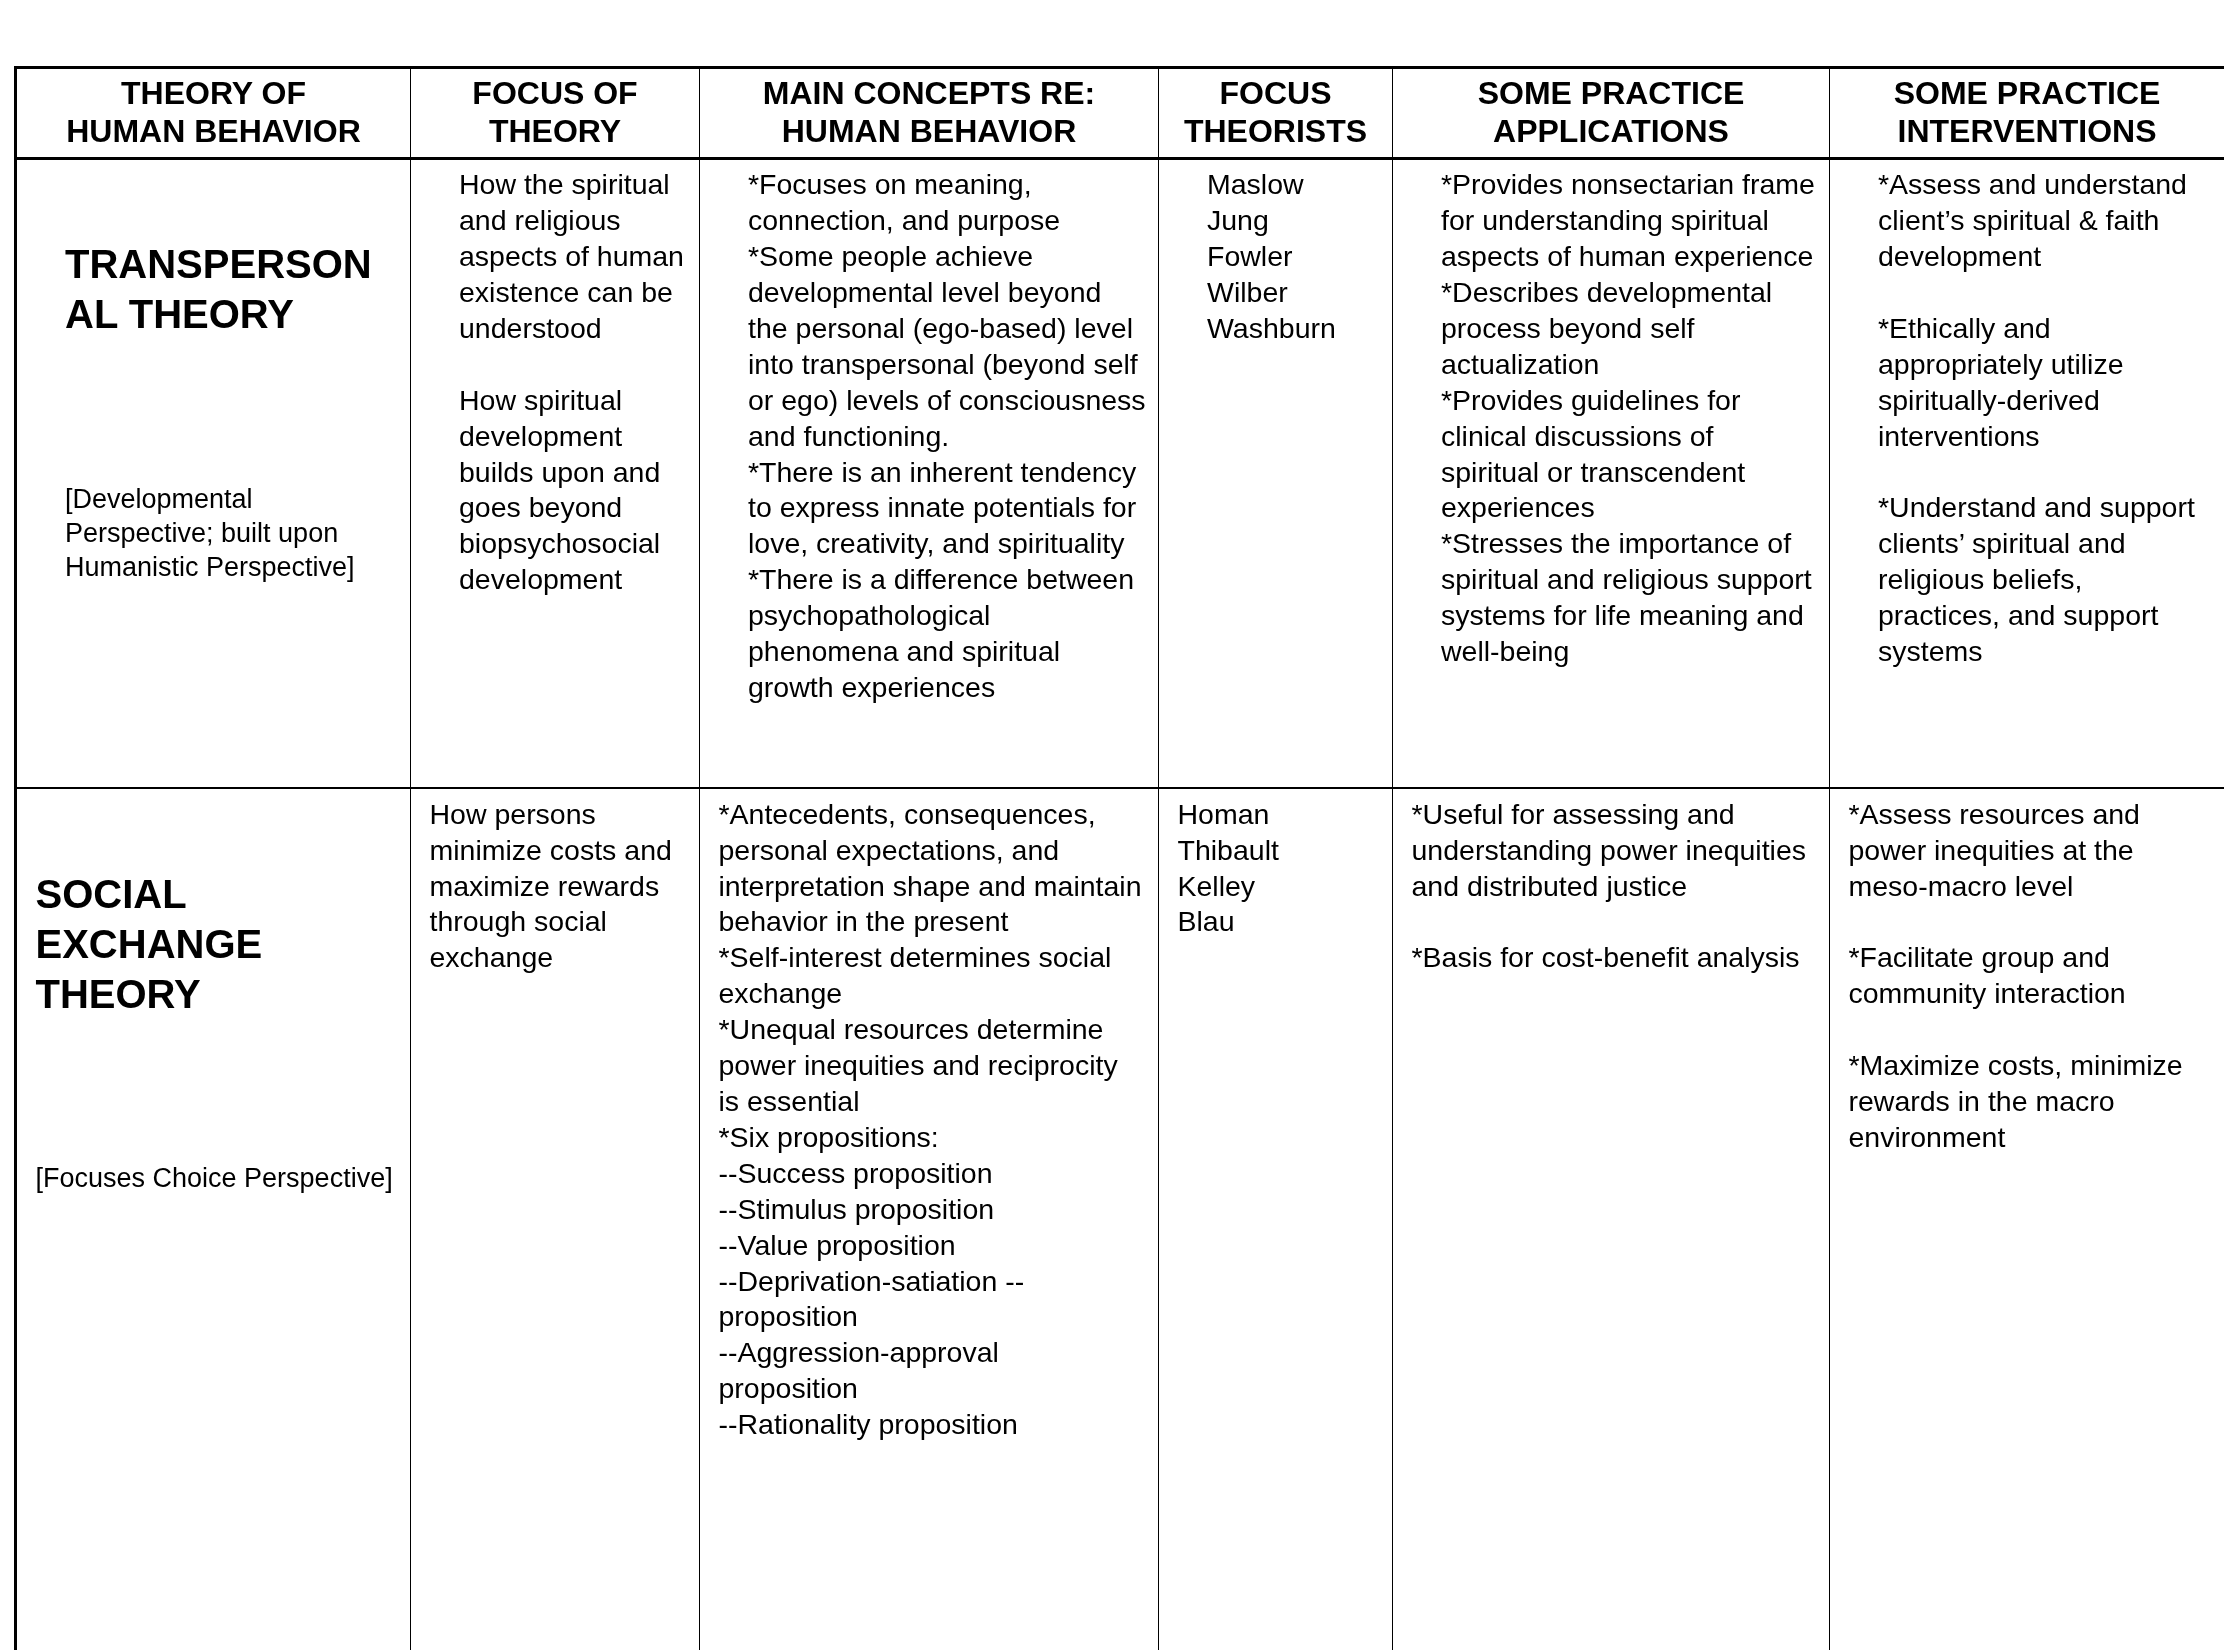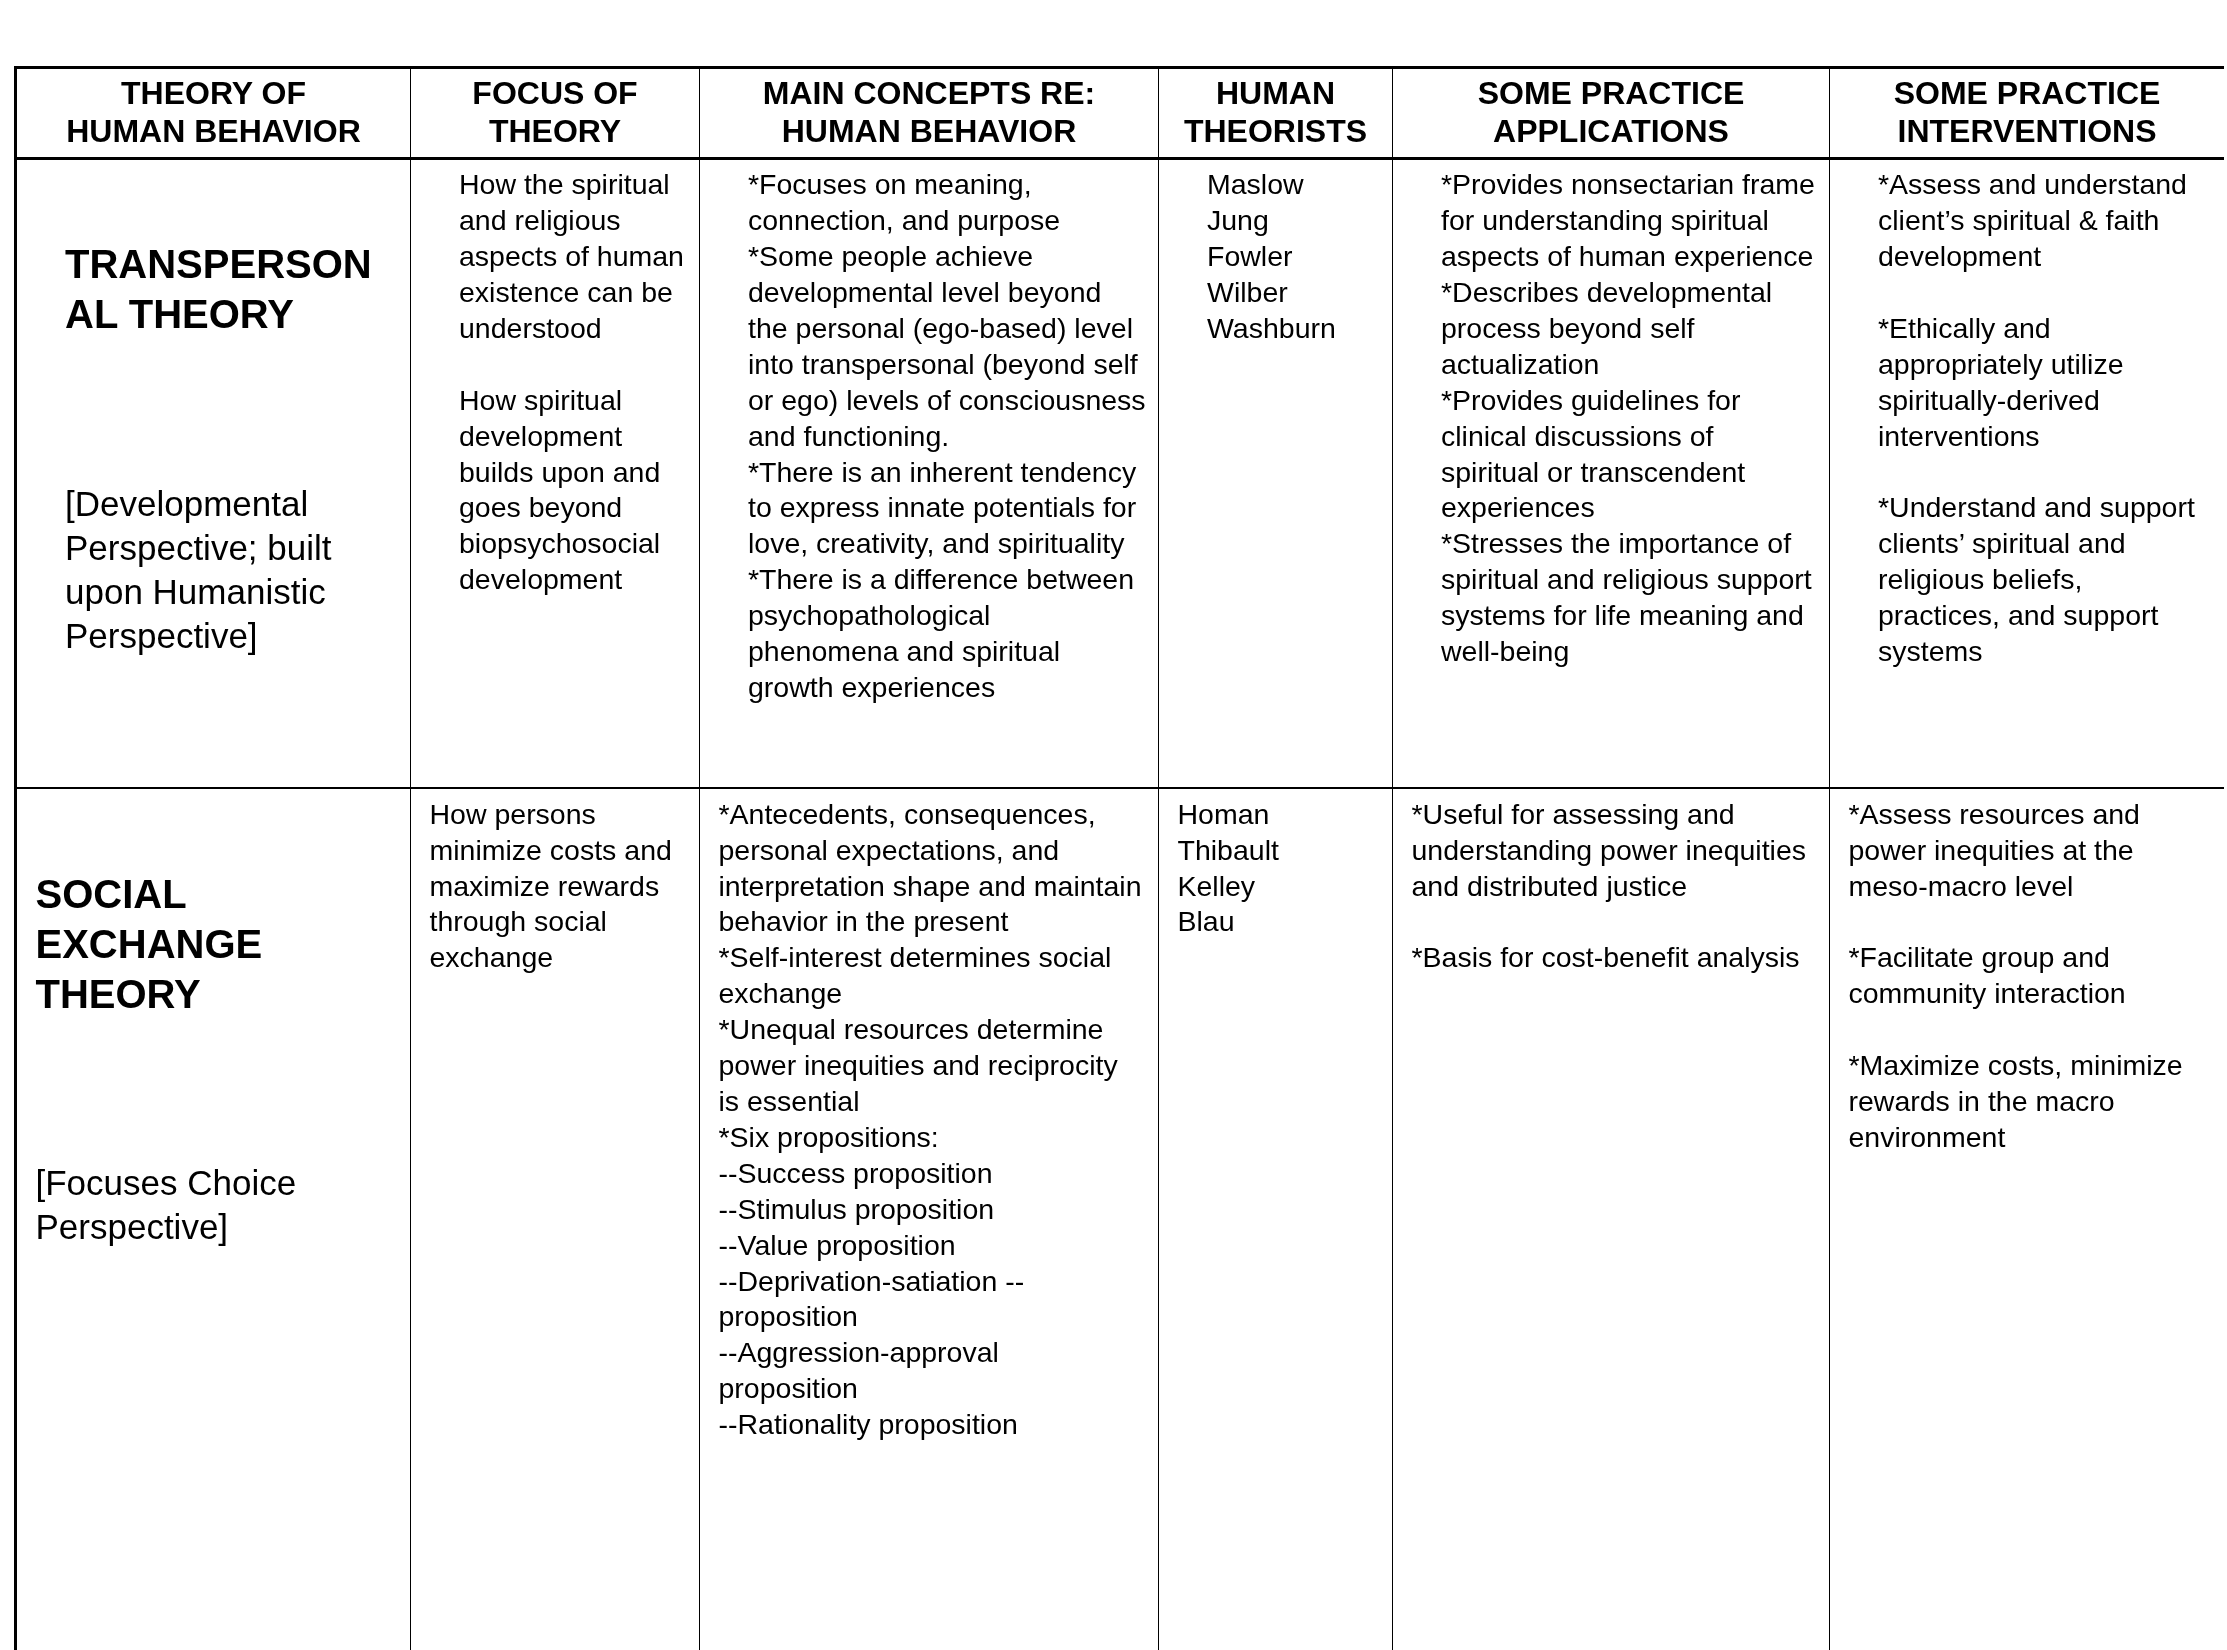--- a/index.html
+++ b/index.html
@@ -62,21 +62,21 @@
   tbody tr.row-2 { height: 876px; }
   tbody tr.row-2 td { border-bottom: none; }
 
   .cell-title {
     font-weight: bold;
     font-size: 40px;
     line-height: 1.25;
   }
   .cell-note {
     margin-top: 71px;
-    font-size: 35px;
+    font-size: 27px;
     line-height: 1.26;
   }
 </style>
 </head>
 <body>
 
 <div class="table-wrap">
   <table class="theory-table">
     <colgroup>
       <col style="width:395px">
@@ -87,21 +87,21 @@
       <col style="width:396px">
     </colgroup>
     <thead>
       <tr>
         <th>THEORY OF
 HUMAN BEHAVIOR</th>
         <th>FOCUS OF
 THEORY</th>
         <th>MAIN CONCEPTS RE:
 HUMAN BEHAVIOR</th>
-        <th>HUMAN
+        <th>FOCUS
 THEORISTS</th>
         <th>SOME PRACTICE
 APPLICATIONS</th>
         <th>SOME PRACTICE
 INTERVENTIONS</th>
       </tr>
     </thead>
     <tbody>
       <tr class="row-1">
         <td>

